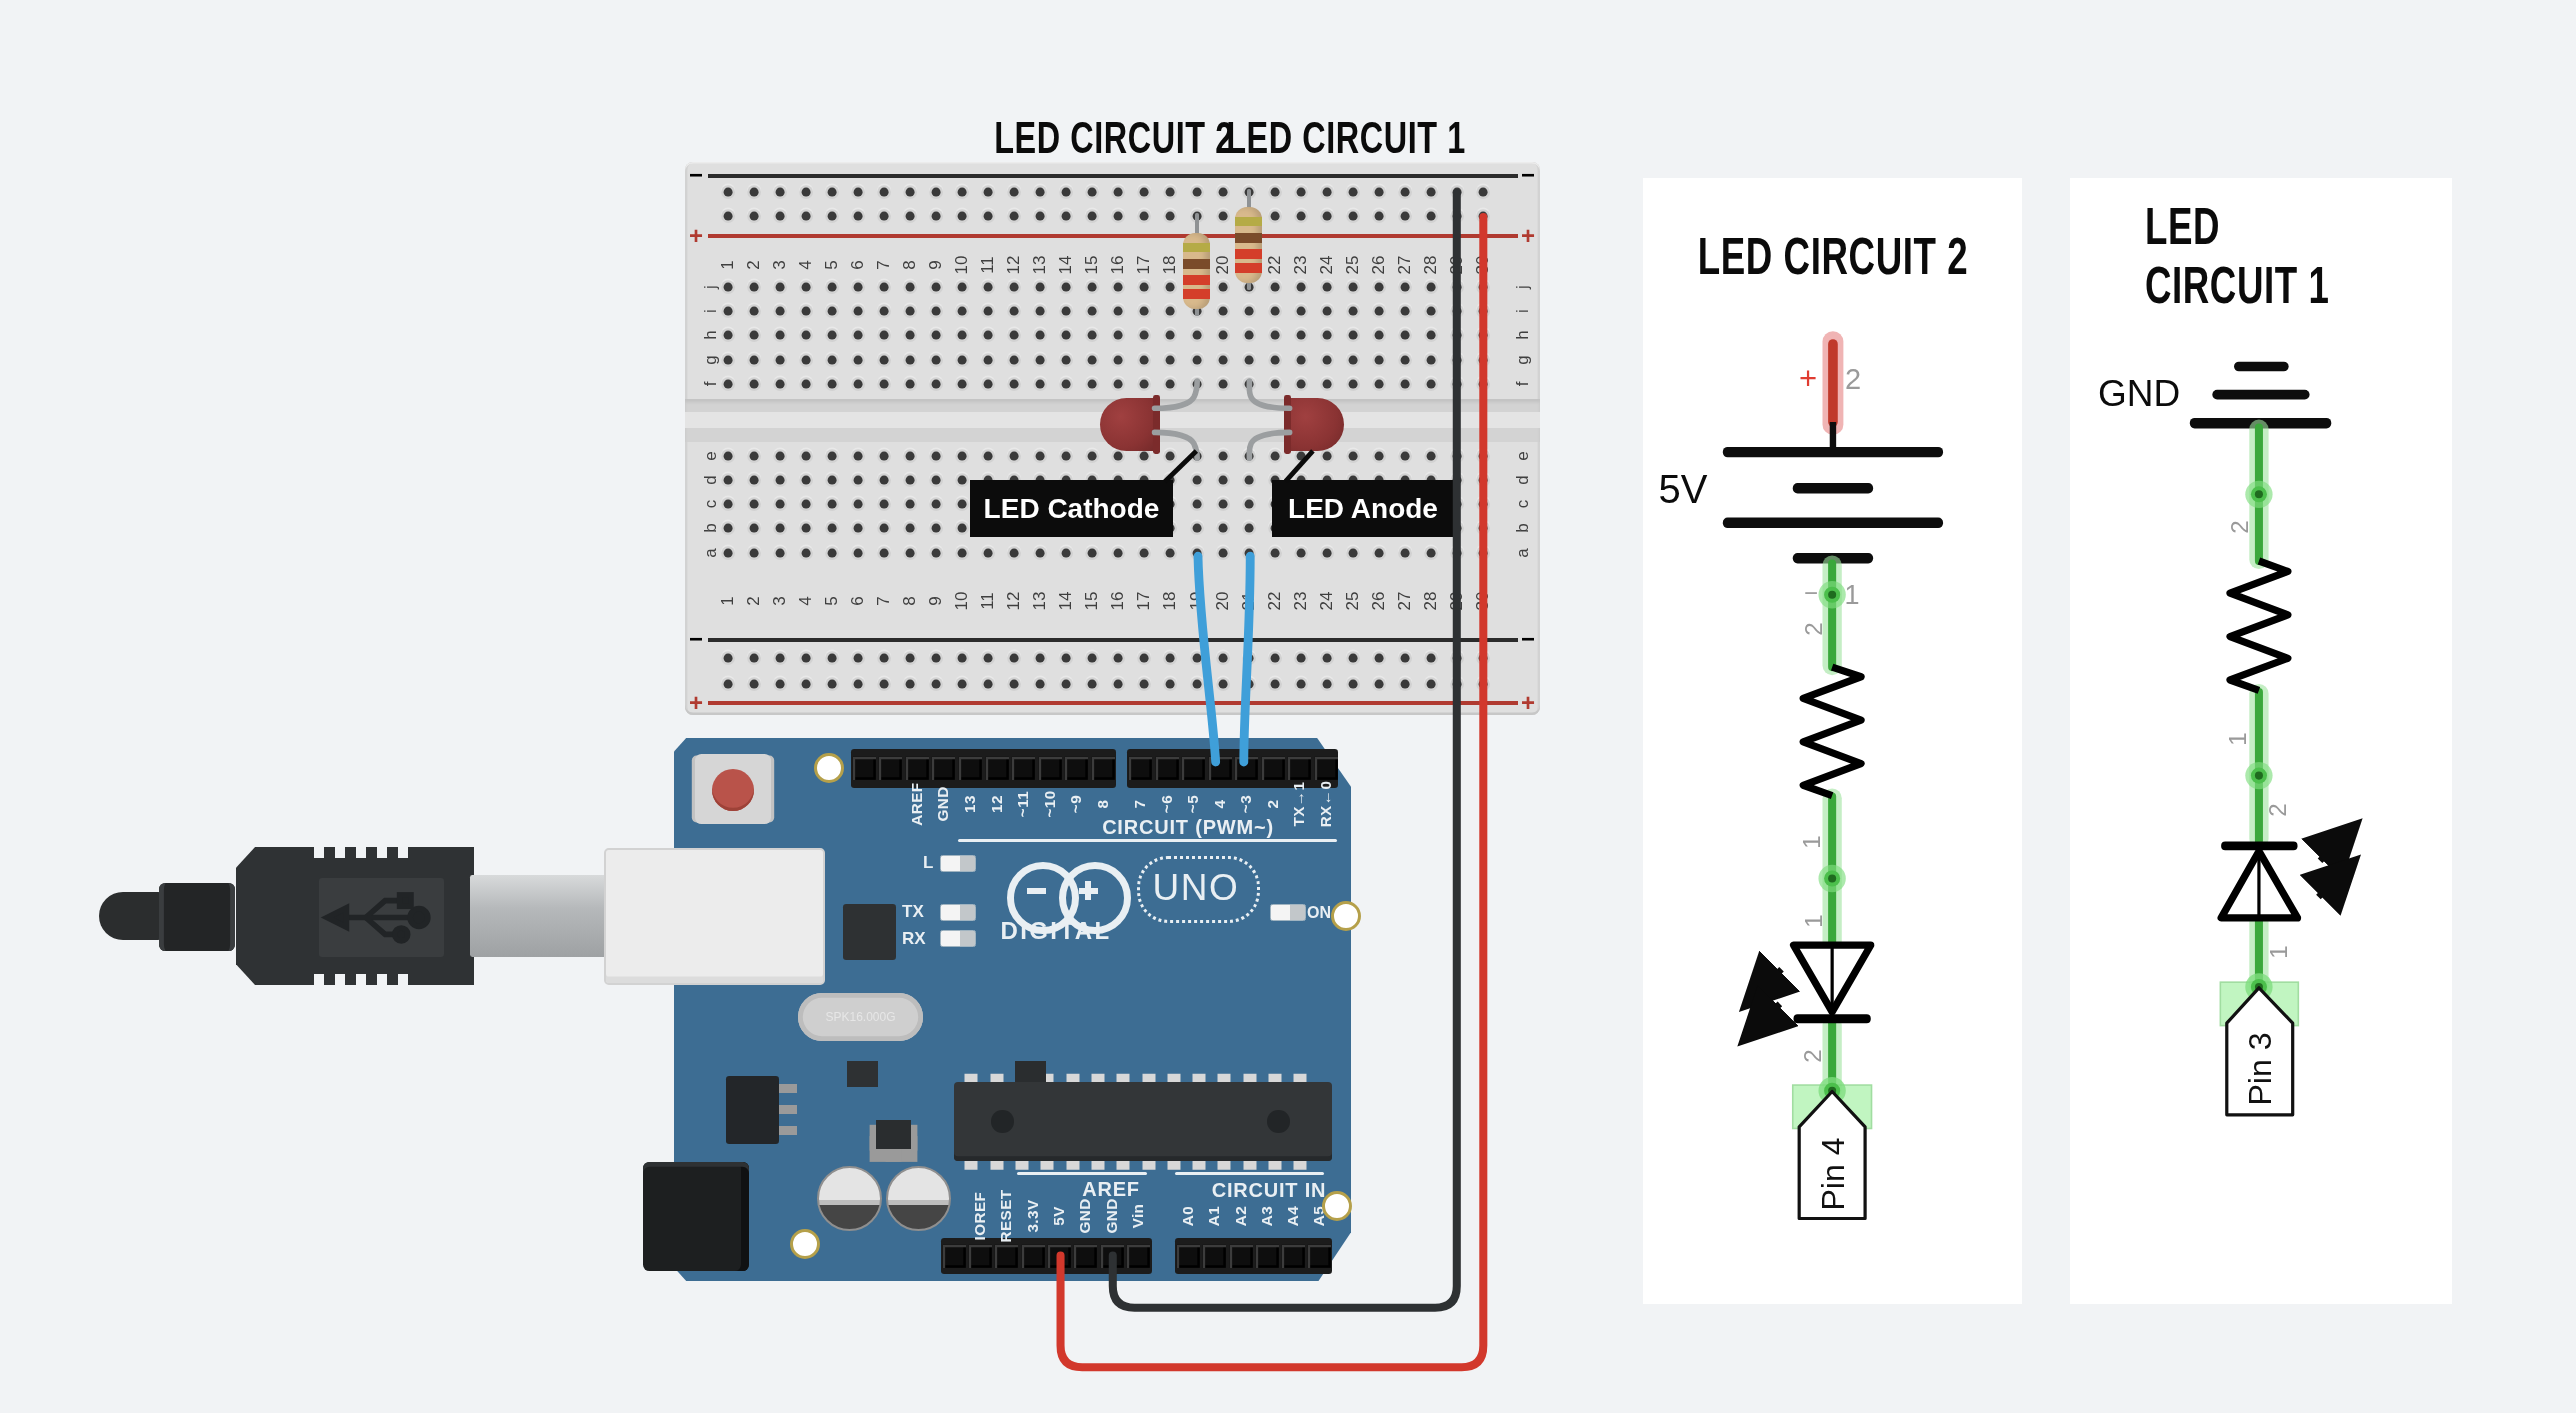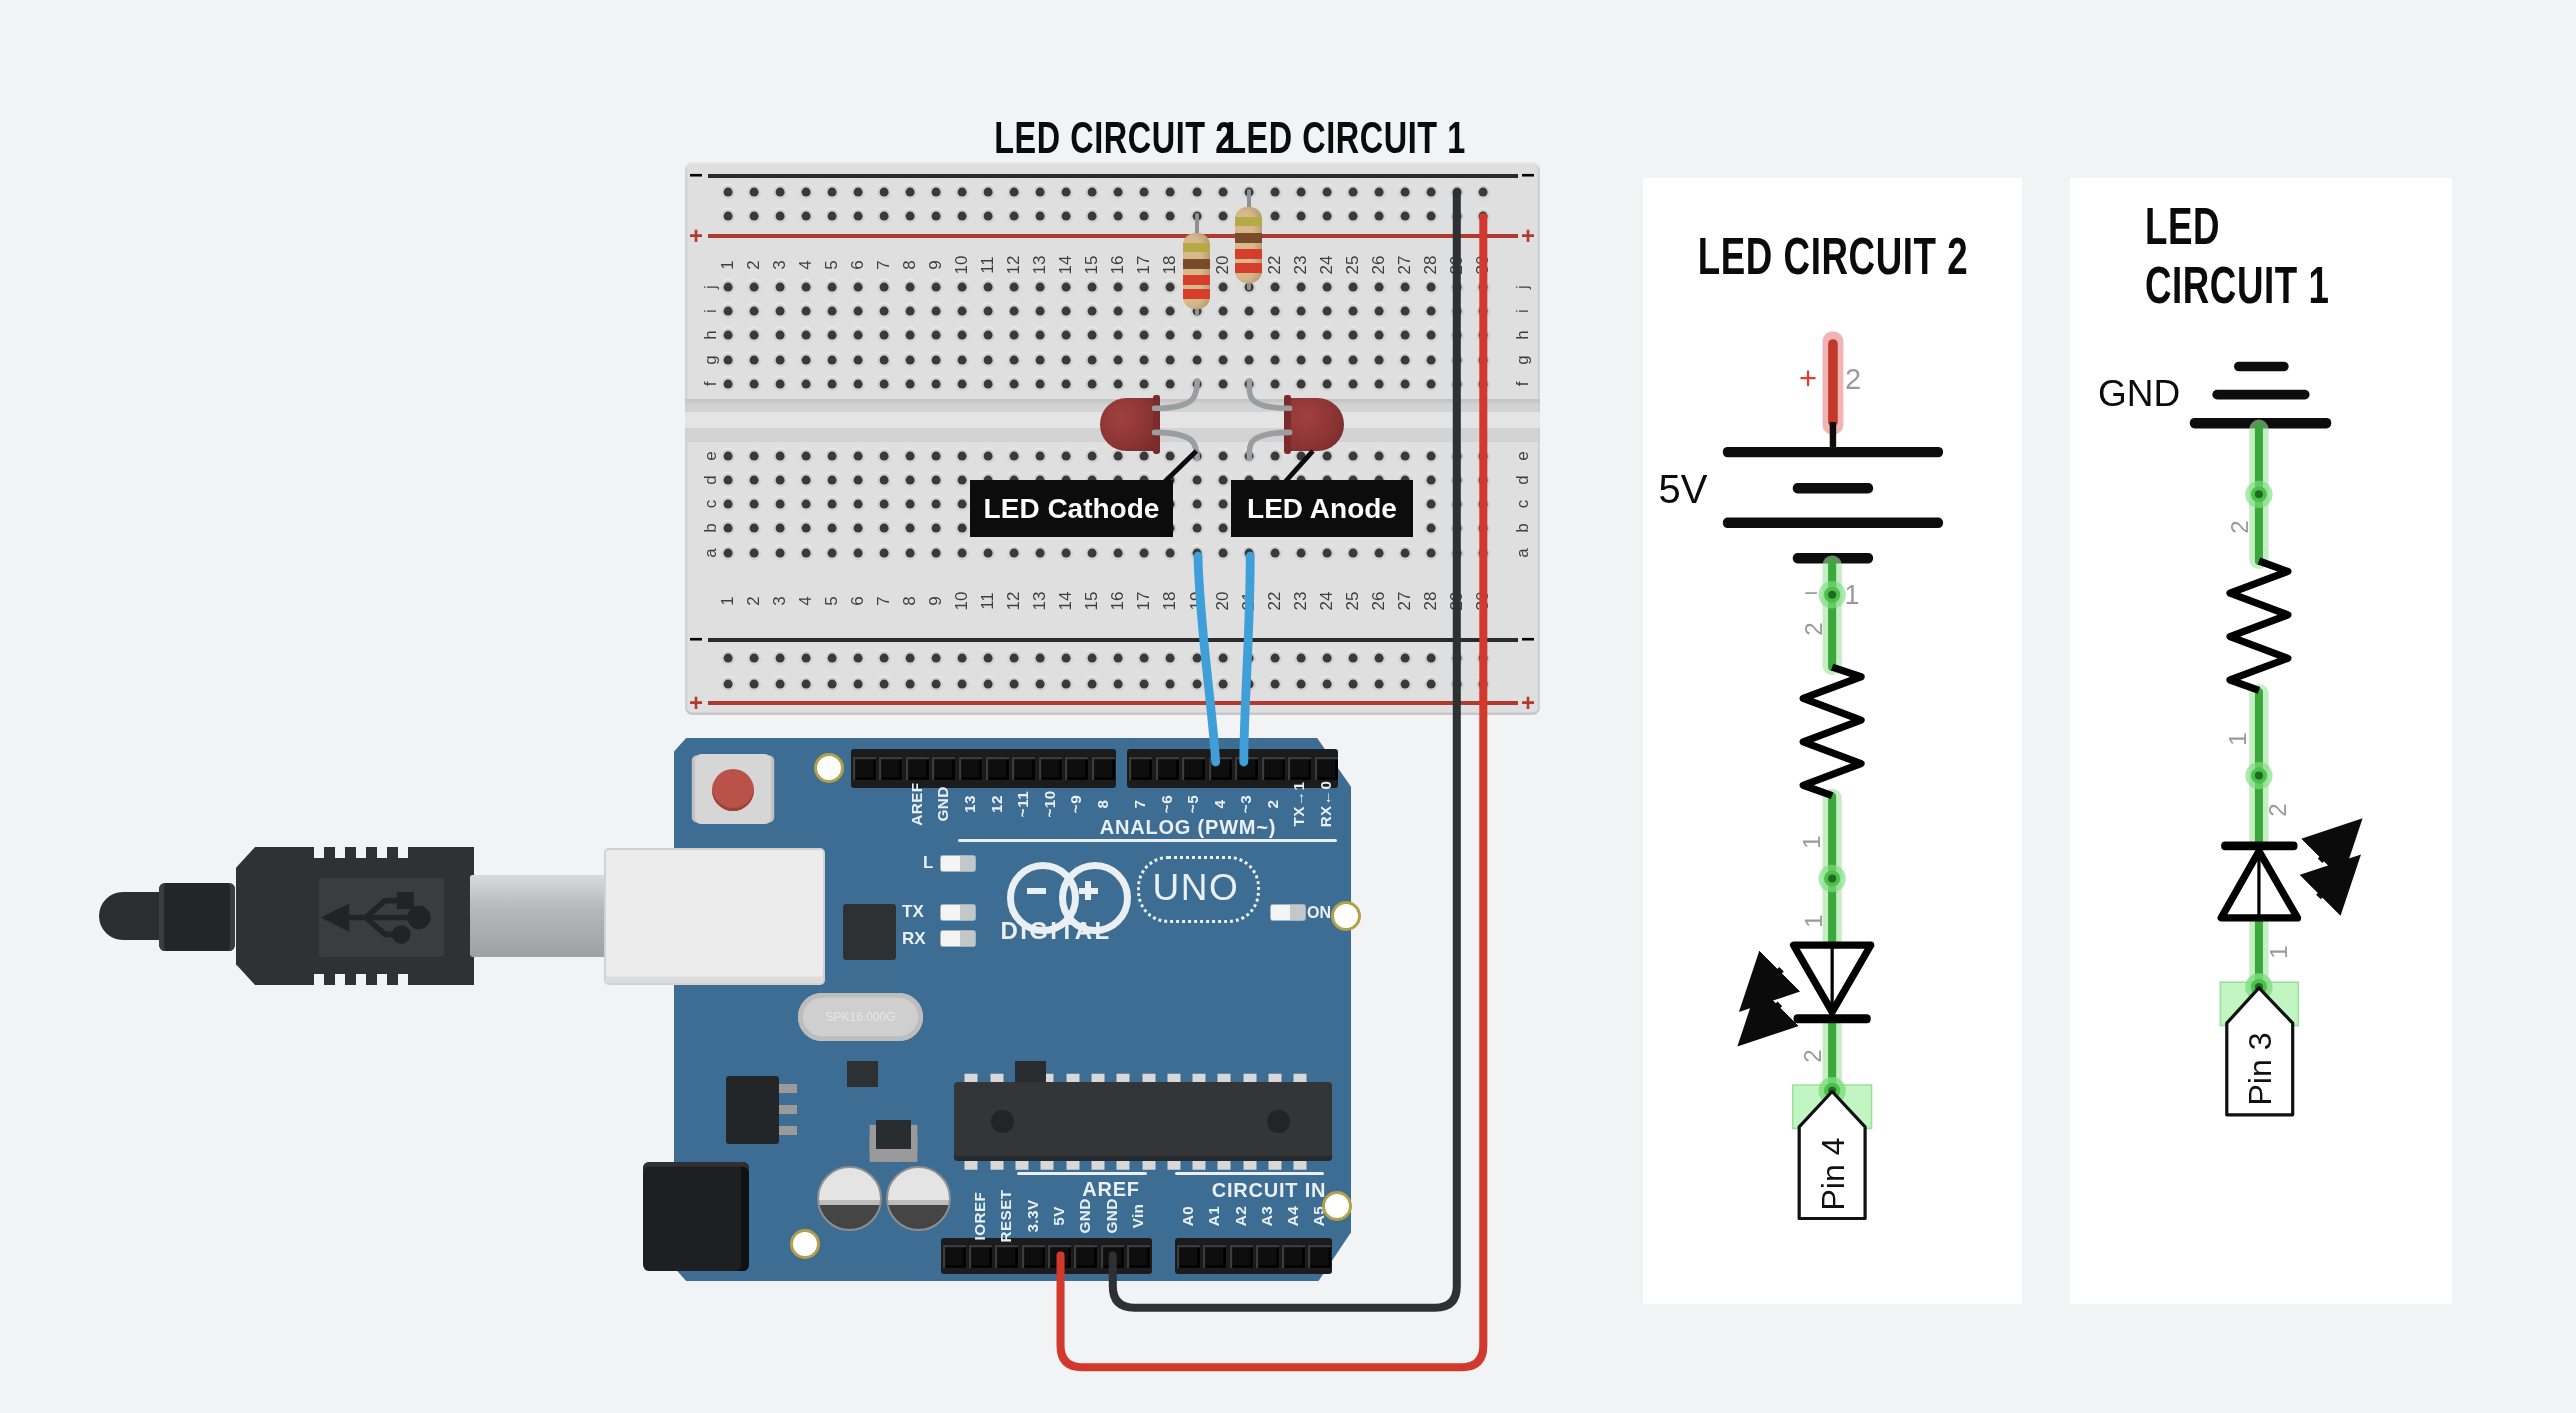--- a/index.html
+++ b/index.html
@@ -585,21 +585,21 @@
     <div class="abs res-band" style="top:42px;background:#d43e2a;"></div>
     <div class="abs res-band" style="top:56px;background:#d43e2a;"></div>
   </div>
 
   <div class="abs led-body" style="left:1100px;top:398px;border-radius:29px 6.4px 6.4px 29px;"></div>
   <div class="abs led-rim" style="left:1153px;top:395px;"></div>
   <div class="abs led-body" style="left:1285px;top:398px;border-radius:6.4px 29px 29px 6.4px;"></div>
   <div class="abs led-rim" style="left:1284px;top:395px;"></div>
 
   <div class="abs callout" style="left:970px;top:480px;width:203px;height:57px;">LED Cathode</div>
-  <div class="abs callout" style="left:1231px;top:480px;width:182px;height:57px;">LED Anode</div>
+  <div class="abs callout" style="left:1272px;top:480px;width:182px;height:57px;">LED Anode</div>
 
   <div id="arduino" class="abs"></div>
 
   <div class="abs" style="left:643px;top:1162px;width:106px;height:109px;background:#1d1f20;border-radius:6.4px;box-shadow:inset 0 4.8px 0 #2e3133, inset -8px 0 0 #101112;"></div>
 
   <div class="abs hdr" style="left:851px;top:749px;width:265px;height:39px;"></div>
   <div class="abs hdr" style="left:1127px;top:749px;width:211px;height:39px;"></div>
 
   <div class="abs hdr" style="left:941px;top:1238px;width:211px;height:36px;"></div>
   <div class="abs hdr" style="left:1175px;top:1238px;width:157px;height:36px;"></div>
@@ -688,21 +688,21 @@
       <div class="abs ic-leg" style="left: 1224px; top: 1079px; transform: translate(-50%, -50%);"></div>
       <div class="abs ic-leg" style="left: 1224px; top: 1164px; transform: translate(-50%, -50%);"></div>
       <div class="abs ic-leg" style="left: 1250px; top: 1079px; transform: translate(-50%, -50%);"></div>
       <div class="abs ic-leg" style="left: 1250px; top: 1164px; transform: translate(-50%, -50%);"></div>
       <div class="abs ic-leg" style="left: 1275px; top: 1079px; transform: translate(-50%, -50%);"></div>
       <div class="abs ic-leg" style="left: 1275px; top: 1164px; transform: translate(-50%, -50%);"></div>
       <div class="abs ic-leg" style="left: 1300px; top: 1079px; transform: translate(-50%, -50%);"></div>
       <div class="abs ic-leg" style="left: 1300px; top: 1164px; transform: translate(-50%, -50%);"></div>
     </div>
 
-  <div class="abs grouplabel ctr" style="left:1188px;top:827px;">ANALOG (PWM~)</div>
+  <div class="abs grouplabel ctr" style="left:1188px;top:827px;">CIRCUIT (PWM~)</div>
   <div class="abs gline" style="left:958px;top:839px;width:379px;"></div>
   <div class="abs gline" style="left:1017px;top:1172px;width:130px;"></div>
   <div class="abs gline" style="left:1175px;top:1172px;width:149px;"></div>
   <div class="abs grouplabel ctr" style="left:1111px;top:1189px;">AREF</div>
   <div class="abs grouplabel ctr" style="left:1269px;top:1190px;">CIRCUIT IN</div>
 
   <div class="abs" style="left:695px;top:754px;width:76px;height:70px;background:#d6d6d6;border-radius:6.4px;box-shadow:-4.8px 0 0 -1.6px #c2c2c2,4.8px 0 0 -1.6px #c2c2c2;"></div>
   <div class="abs" style="left:712px;top:769px;width:42px;height:42px;border-radius:50%;background:#b9534a;box-shadow:inset 0 -3.2px 0 #9e4238;"></div>
 
   <div class="abs mhole" style="left:814px;top:753px;width:24px;height:24px;"></div>

